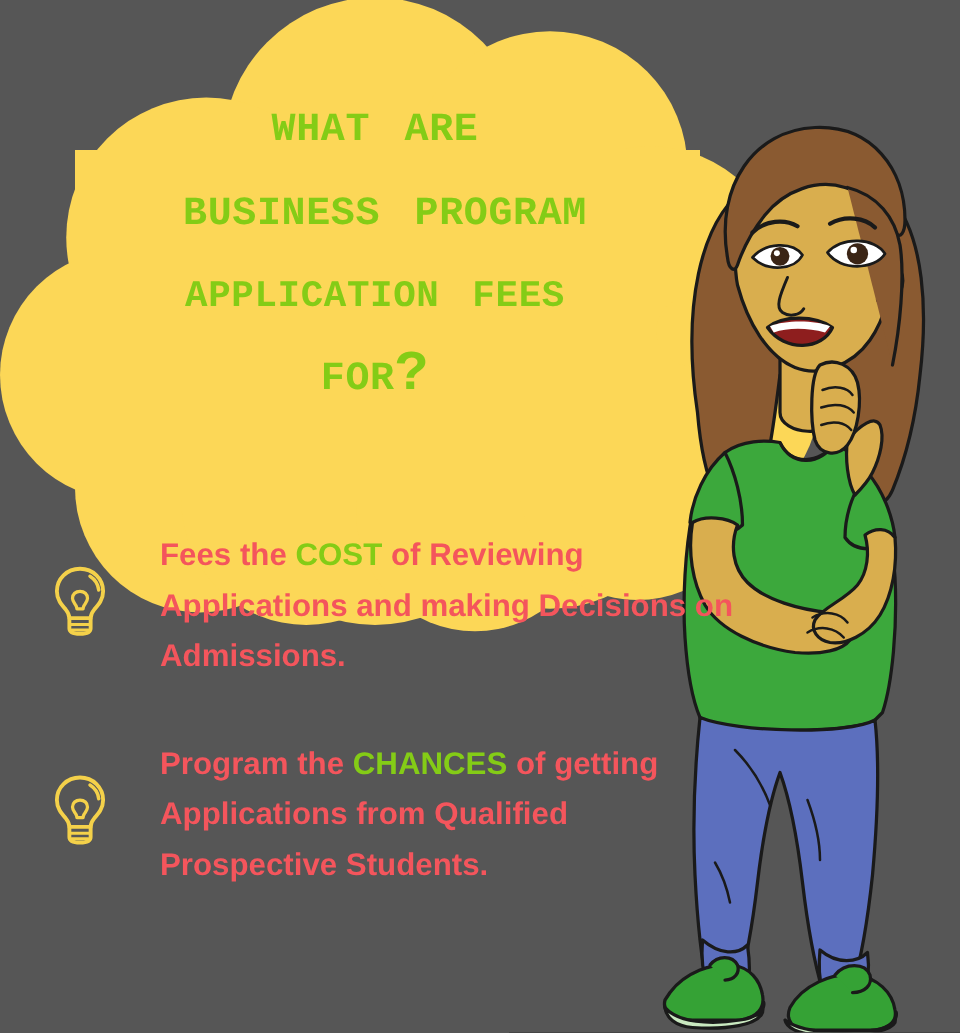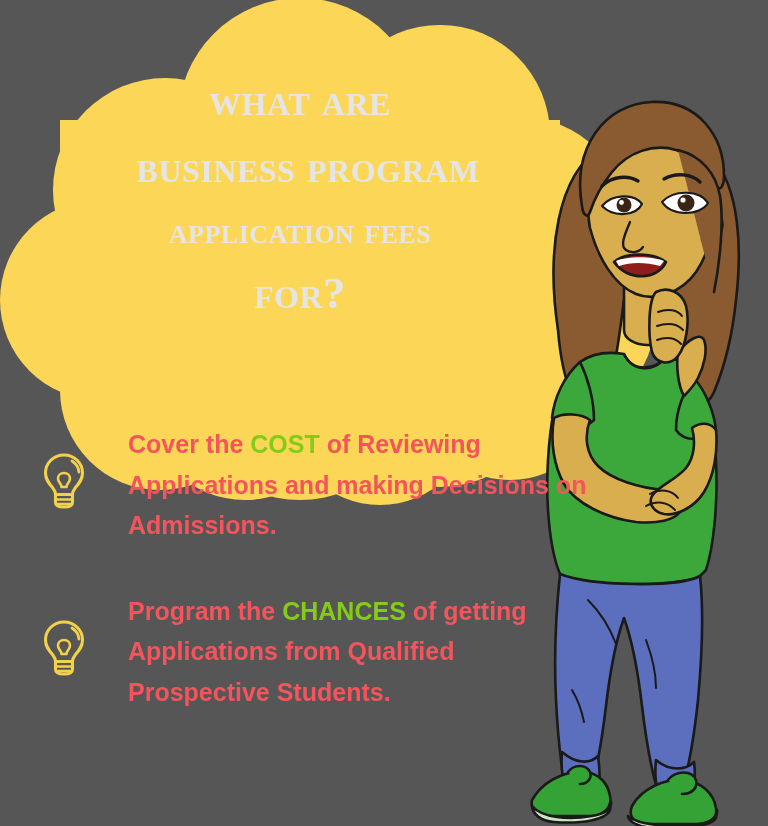--- a/index.html
+++ b/index.html
@@ -27,34 +27,34 @@
   .cloud-title {
     position: absolute;
     left: 0;
     top: 78px;
     width: 600px;
     text-align: center;
     z-index: 4;
   }
   .cloud-title .tline {
     display: block;
-    color: #e5e5e5;
-    font-family: Liberation Serif, serif;
+    color: #84cc16;
+    font-family: Liberation Mono, monospace;
     font-weight: bold;
     font-stretch: condensed;
     font-variant: small-caps;
     text-transform: lowercase;
     letter-spacing: 0.5px;
     line-height: 1.0;
     margin-bottom: 22px;
     white-space: nowrap;
   }
   .tline.l1 { font-size: 45px; }
   .tline.l2 { font-size: 45px; padding-left: 16px; }
-  .tline.l3 { font-size: 37px; }
+  .tline.l3 { font-size: 43px; }
   .tline.l4 { font-size: 45px; margin-bottom: 0; }
 
   
   .bullets {
     position: absolute;
     left: 0;
     top: 424px;
     width: 768px;
     z-index: 5;
   }
@@ -253,21 +253,21 @@
                      C19.2 33 19.5 34 19.5 35 L24.5 35
                      C24.5 34 24.8 33 25.5 32 C26.5 30.5 28 29 28 26.5
                      C28 23.5 25.5 21 22 21 Z" stroke-width="2.6"></path>
             <path d="M13.5 42.5 L13.5 50.5 C13.5 53.5 17 55 22 55 C27 55 30.5 53.5 30.5 50.5 L30.5 42.5"></path>
             <path d="M14.5 47.5 L29.5 47.5" stroke-width="2.4"></path>
             <path d="M15.5 52 L28.5 52" stroke-width="2.4"></path>
           </g>
         </svg>
       </div>
       <div class="bullet-text">
-        <span>Cover the </span><span class="hl">COST</span><span> of Reviewing Applications and making Decisions on Admissions.</span>
+        <span>Fees the </span><span class="hl">COST</span><span> of Reviewing Applications and making Decisions on Admissions.</span>
       </div>
     </div>
 
     <div class="bullet-row">
       <div class="bulb-cell">
         <svg class="bulb-icon" width="44" height="58" viewBox="0 0 44 58" xmlns="http://www.w3.org/2000/svg">
           <g fill="none" stroke="#F4D14A" stroke-width="3.1" stroke-linecap="round" stroke-linejoin="round">
             <path d="M22 3 C11.5 3 3.5 11 3.5 21 C3.5 27.5 7 31.5 10.5 35.5
                      C12.5 38 13.5 40 13.5 42.5 L30.5 42.5
                      C30.5 40 31.5 38 33.5 35.5 C37 31.5 40.5 27.5 40.5 21

